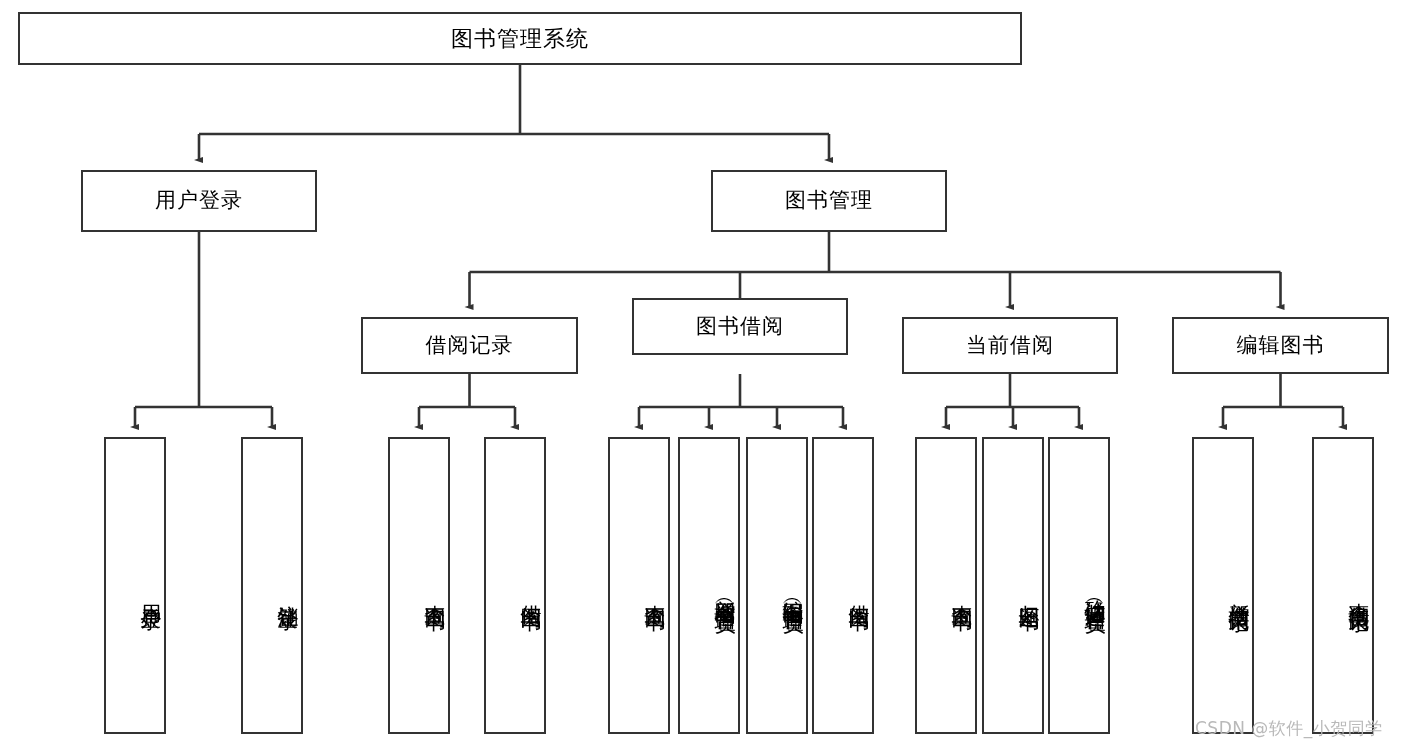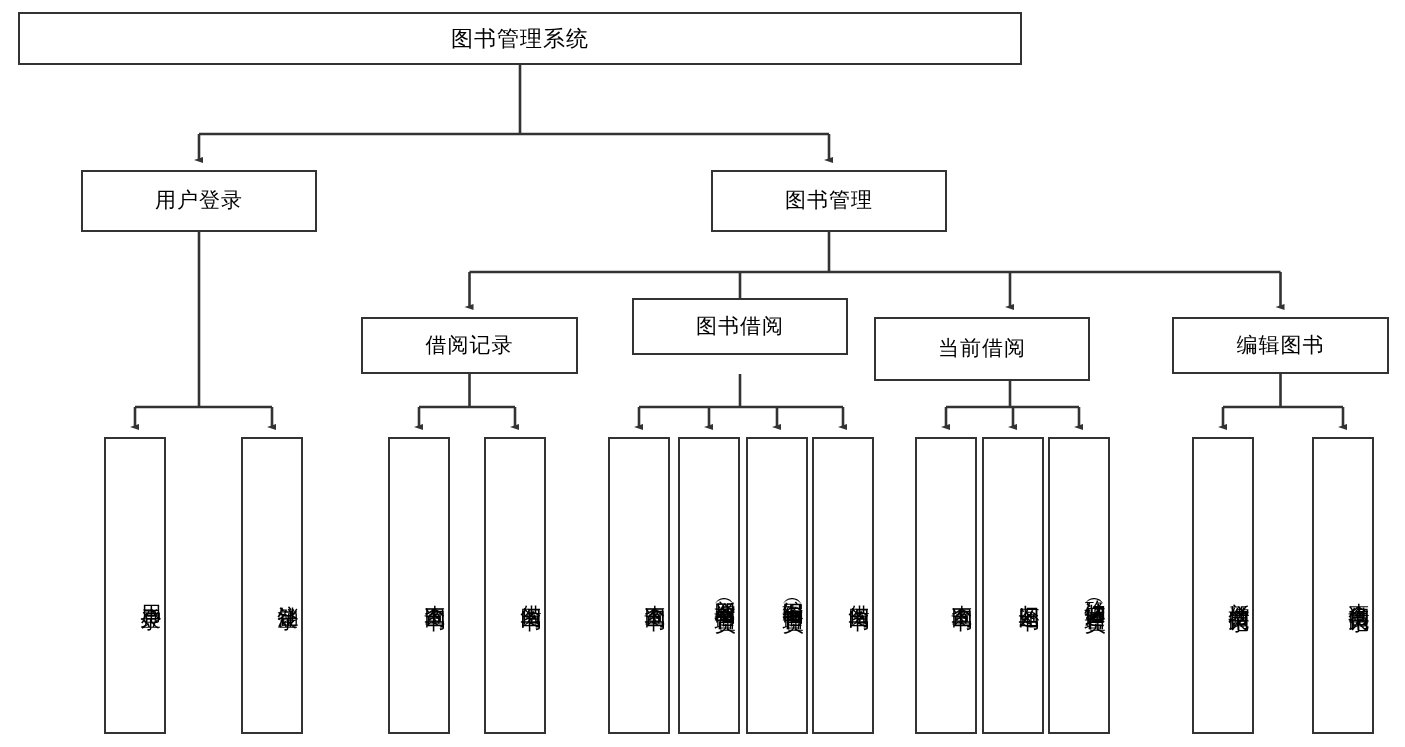--- a/index.html
+++ b/index.html
@@ -109,31 +109,32 @@
         <path d="M1343,407 L1343,427" marker-end="url(#arrow)"></path>
       </g>
   </svg>
 
   <div id="node-layer">
       <div class="node root horiz" style="left: 18px; top: 12px; width: 1004px; height: 53px;">图书管理系统</div>
       <div class="node horiz" style="left: 81px; top: 170px; width: 236px; height: 62px;">用户登录</div>
       <div class="node horiz" style="left: 711px; top: 170px; width: 236px; height: 62px;">图书管理</div>
       <div class="node horiz" style="left: 361px; top: 317px; width: 217px; height: 57px;">借阅记录</div>
       <div class="node horiz" style="left: 632px; top: 298px; width: 216px; height: 57px;">图书借阅</div>
-      <div class="node horiz" style="left: 874px; top: 317px; width: 216px; height: 64px;">当前借阅</div>
+      <div class="node horiz" style="left: 902px; top: 317px; width: 216px; height: 57px;">当前借阅</div>
       <div class="node horiz" style="left: 1172px; top: 317px; width: 217px; height: 57px;">编辑图书</div>
       <div class="node vert" style="left: 104px; top: 437px; width: 62px; height: 297px;">用户登录</div>
       <div class="node vert" style="left: 241px; top: 437px; width: 62px; height: 297px;">注销登录</div>
       <div class="node vert" style="left: 388px; top: 437px; width: 62px; height: 297px;">查询图书</div>
       <div class="node vert" style="left: 484px; top: 437px; width: 62px; height: 297px;">借阅图书</div>
       <div class="node vert" style="left: 608px; top: 437px; width: 62px; height: 297px;">查询图书</div>
       <div class="node vert" style="left: 678px; top: 437px; width: 62px; height: 297px;">新增图书（管理员）</div>
       <div class="node vert" style="left: 746px; top: 437px; width: 62px; height: 297px;">编辑图书（管理员）</div>
       <div class="node vert" style="left: 812px; top: 437px; width: 62px; height: 297px;">借阅图书</div>
       <div class="node vert" style="left: 915px; top: 437px; width: 62px; height: 297px;">查询图书</div>
       <div class="node vert" style="left: 982px; top: 437px; width: 62px; height: 297px;">归还图书</div>
       <div class="node vert" style="left: 1048px; top: 437px; width: 62px; height: 297px;">确认归还（管理员）</div>
       <div class="node vert" style="left: 1192px; top: 437px; width: 62px; height: 297px;">新增借阅记录</div>
       <div class="node vert" style="left: 1312px; top: 437px; width: 62px; height: 297px;">查询借阅记录</div>
     </div>
 
+  <div class="watermark" style="left: 1195px; top: 717px;">CSDN @软件_小贺同学</div>
 
 </div>
 
 </body></html>

